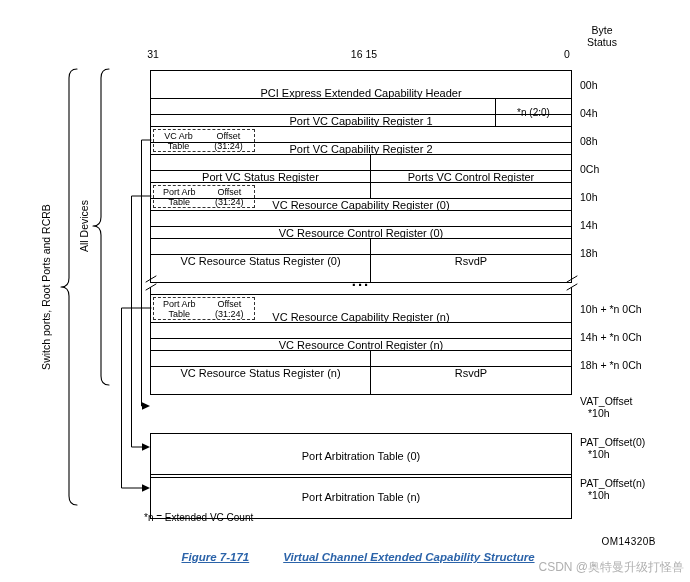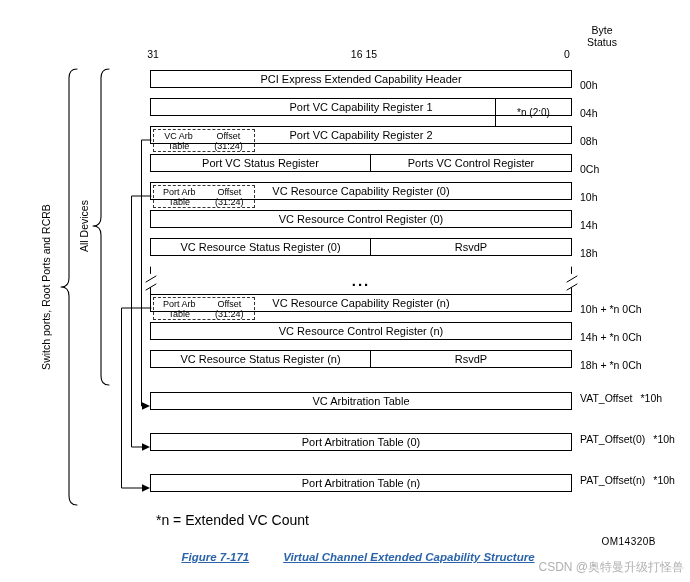--- a/index.html
+++ b/index.html
@@ -4,43 +4,43 @@
 <style>
   html,body{margin:0;padding:0;background:#ffffff;}
   .canvas{
     position:relative;width:690px;height:582px;background:#ffffff;
     font-family:"Liberation Sans", sans-serif;color:#000;overflow:hidden;
   }
   .overlay{position:absolute;left:0;top:0;pointer-events:none;}
   .bitlabel{position:absolute;top:48px;font-size:10.5px;text-align:center;}
   .byteoffset-hdr{position:absolute;left:576px;top:24px;width:52px;text-align:center;
     font-size:10.5px;line-height:12px;}
-  .row{position:absolute;left:150px;width:422px;height:18px;border:1px solid #000;
+  .row{position:absolute;left:150px;width:422px;height:45px;border:1px solid #000;
     box-sizing:border-box;display:flex;align-items:center;justify-content:center;
     font-size:11px;background:transparent;}
   .row.split{justify-content:flex-start;}
   .cl{width:219px;height:100%;border-right:1px solid #000;box-sizing:content-box;
     display:flex;align-items:center;justify-content:center;}
   .cr{flex:1;height:100%;display:flex;align-items:center;justify-content:center;}
   .rlabel{white-space:nowrap;}
   .dashedbox{position:absolute;left:2px;top:2px;width:102px;height:23px;border:1px dashed #333;
     box-sizing:border-box;display:flex;flex-direction:row;align-items:center;
     justify-content:center;font-size:9px;line-height:10px;text-align:center;}
   .fieldbox{position:absolute;right:0;top:0;width:75px;height:27px;border-left:1px solid #000;
     display:flex;align-items:center;justify-content:center;font-size:10px;text-align:center;}
   .offset{position:absolute;left:580px;height:29px;display:flex;align-items:center;
     font-size:10.5px;white-space:nowrap;}
-  .offset2{position:absolute;left:580px;height:29px;display:flex;flex-direction:row;
+  .offset2{position:absolute;left:580px;height:29px;display:flex;flex-direction:column;
     justify-content:center;font-size:10.5px;line-height:12px;white-space:nowrap;}
   .offset2 .ind{padding-left:8px;}
   .break{position:absolute;left:150px;top:267px;width:422px;height:27px;display:flex;
     align-items:center;justify-content:center;font-weight:bold;font-size:15px;letter-spacing:2px;}
   .vlabel{position:absolute;transform:rotate(-90deg);text-align:center;font-size:10.5px;
     white-space:nowrap;height:16px;line-height:16px;}
-  .footnote{position:absolute;left:156px;top:512px;font-size:14px;}
+  .footnote{position:absolute;left:144px;top:512px;font-size:10px;}
   .figcode{position:absolute;left:540px;top:536px;width:116px;text-align:right;
     font-size:10px;letter-spacing:.5px;}
   .caption{position:absolute;left:0;top:551px;width:100%;text-align:center;
     color:#2b63a9;font-style:italic;font-weight:bold;font-size:11.5px;}
   .caption span{text-decoration:underline;margin:0 4px;padding-left:26px;}
   .watermark{position:absolute;right:6px;top:559px;font-size:12px;color:#b0b0b0;}
 </style>
 </head>
 <body>
 
@@ -142,23 +142,20 @@
     <span class="rlabel">VC Resource Control Register (n)</span>
   </div>
   <div class="offset" style="top:322px">14h + *n 0Ch</div>
 
   <div class="row split" style="top:350px">
     <div class="cl">VC Resource Status Register (n)</div>
     <div class="cr">RsvdP</div>
   </div>
   <div class="offset" style="top:350px">18h + *n 0Ch</div>
 
-  <div class="row" style="top:392px">
-    <span class="rlabel">VC Arbitration Table</span>
-  </div>
   <div class="offset2" style="top:392px">
     <span>VAT_Offset</span>
     <span class="ind">*10h</span>
   </div>
 
   <div class="row" style="top:433px">
     <span class="rlabel">Port Arbitration Table (0)</span>
   </div>
   <div class="offset2" style="top:433px">
     <span>PAT_Offset(0)</span>

